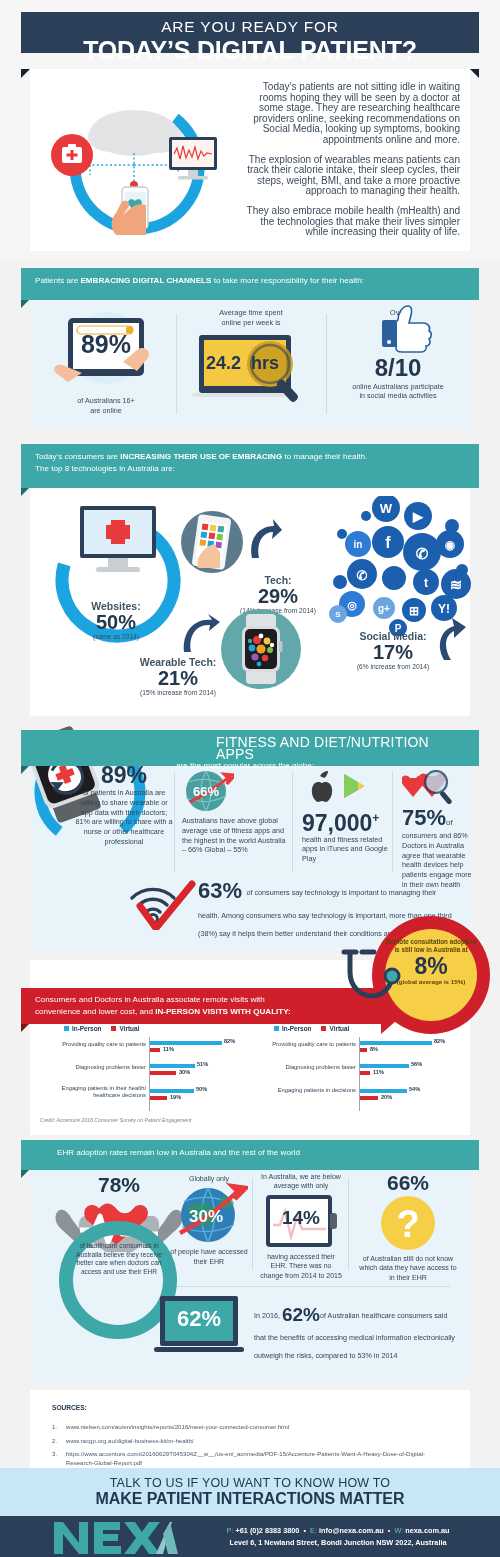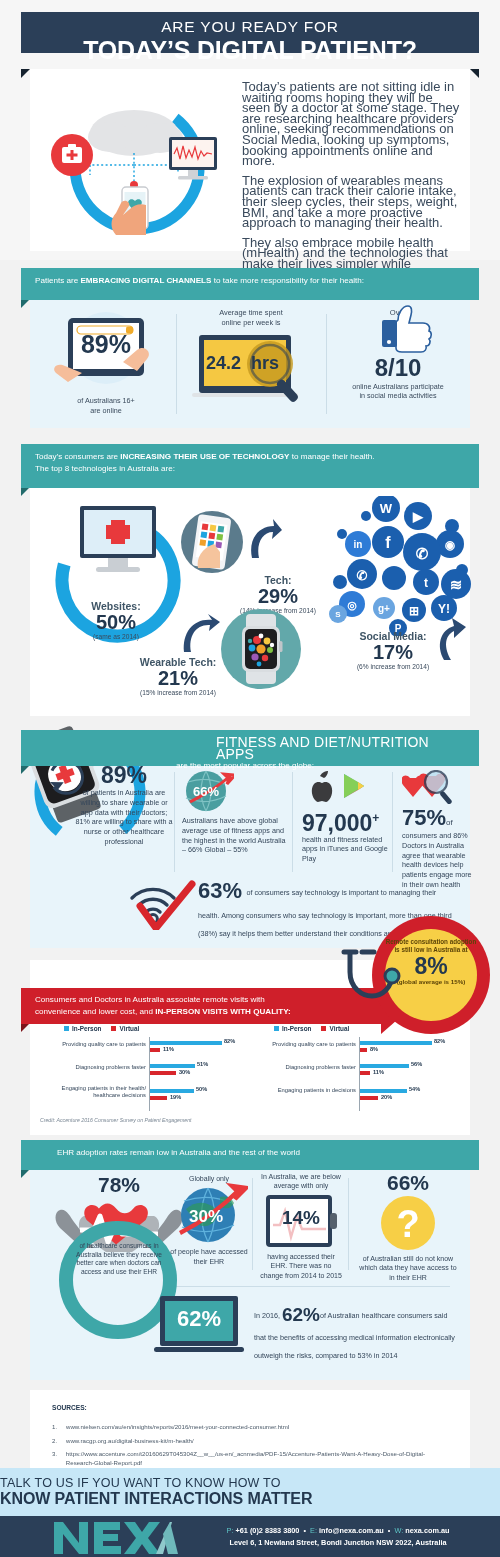--- a/index.html
+++ b/index.html
@@ -16,21 +16,21 @@
   
   .hero-band { position:absolute; left:0; top:0; width:500px; height:260px; background:#f6f6f6; }
   .hdr { position:absolute; left:21px; top:12px; width:458px; height:41px; background:#2b3f58; text-align:center; padding-top:6px; z-index:5;}
   .hdr-l1 { font-size:15.5px; letter-spacing:.8px; color:#fff; font-weight:400; line-height:18px;}
   .hdr-l2 { font-size:25px; letter-spacing:-.2px; color:#fff; font-weight:bold; line-height:28px;}
   .hdr-notch-l { position:absolute; left:21px; top:69px; width:0;height:0;border-left:9px solid #16222f;border-bottom:9px solid transparent; z-index:4;}
   .hdr-notch-r { position:absolute; left:470px; top:69px; width:0;height:0;border-right:9px solid #16222f;border-bottom:9px solid transparent; z-index:4;}
 
   .intro-card { position:absolute; left:30px; top:69px; width:440px; height:182px; background:#fff; }
   .intro-art { position:absolute; left:8px; top:6px; width:198px; height:168px; }
-  .intro-text { position:absolute; left:212px; top:13px; width:218px; font-size:13px; line-height:10.6px; color:#3a4a5c;}
+  .intro-text { position:absolute; left:212px; top:13px; width:218px; font-size:10px; line-height:10.6px; color:#3a4a5c;text-align:right;}
   .intro-text p { margin-bottom:9px; }
 
   
   .tbanner { position:absolute; background:#3ea7a8; color:#fff; padding:7px 12px 8px 14px; font-size:8.1px; line-height:11.5px; z-index:5;}
   .tbanner b { font-weight:bold; }
   .notch { position:absolute; width:0;height:0;border-left:8px solid #226b6c;border-bottom:8px solid transparent; z-index:4;}
 
   .sec { position:absolute; }
   .lightbg { background:#e8f4fa; }
   .whitebg { background:#ffffff; }
@@ -83,21 +83,21 @@
   .s6body { left:30px; top:1170px; width:440px; height:210px; }
   .ehr-num { font-size:21px; font-weight:bold; color:#23384f; line-height:22px;}
   .ehr-cap { font-size:7px; line-height:9.4px; color:#34465a; text-align:center;}
 
   
   .srcbox { position:absolute; left:30px; top:1390px; width:440px; height:78px; background:#fff;}
   .srctitle { font-size:6.6px; font-weight:bold; color:#23384f;}
   .srcitem { font-size:6.1px; color:#4a5968; line-height:8.6px;}
 
   
-  .cta { position:absolute; left:0; top:1468px; width:500px; height:48px; background:#c7e7f7; padding-top:8px;}
+  .cta { position:absolute; left:0; top:1468px; width:500px; height:48px; background:#c7e7f7; text-align:center; padding-top:8px;}
   .cta1 { font-size:12.5px; color:#23384f; letter-spacing:.2px;}
   .cta2 { font-size:16px; font-weight:bold; color:#23384f; letter-spacing:-.1px;}
   .foot { position:absolute; left:0; top:1516px; width:500px; height:41px; background:#2b3f58;}
   .foot-info { position:absolute; left:188px; top:9px; width:300px; color:#fff; font-size:7.3px; line-height:11.5px; text-align:center;}
   .foot-info b{font-weight:bold;}
   .accent { color:#5ec5c6; }
   svg { display:block; }
 </style>
 </head>
 <body>
@@ -202,21 +202,21 @@
         </g>
       </svg>
       <div style="font-size:24px;font-weight:bold;color:#23384f;line-height:24px;">8/10</div>
       <div class="colcap" style="white-space:pre-line;margin-top:2px;">online Australians participate
 in social media activities</div>
     </div>
   </div>
 
   <div class="notch" style="left:21px;top:488px;"></div>
   <div class="tbanner s3">
-    <span>Today’s consumers are </span><b>INCREASING THEIR USE OF TECHNOLOGY</b><span> to manage their health.</span><br>
+    <span>Today’s consumers are </span><b>INCREASING THEIR USE OF EMBRACING</b><span> to manage their health.</span><br>
     <span>The top 8 technologies in Australia are:</span>
   </div>
   <div class="sec s3body whitebg">
 
     
     <svg width="140" height="145" viewBox="0 0 140 145" style="position:absolute;left:18px;top:12px;">
       <circle cx="70" cy="80" r="56" fill="none" stroke="#1ca4e0" stroke-width="13" stroke-dasharray="250 110" transform="rotate(-60 70 80)"></circle>
       <rect x="32" y="6" width="76" height="52" rx="2" fill="#2b3f58"></rect>
       <rect x="36" y="10" width="68" height="44" fill="#ddeef8"></rect>
       <rect x="63" y="20" width="14" height="24" fill="#e8393c"></rect>
@@ -606,21 +606,21 @@
       </div>
       <div style="display:flex;margin-top:5px;">
         <span class="srcitem" style="width:14px;">3.</span>
         <span class="srcitem" style="width:390px;">https://www.accenture.com/t20160629T045304Z__w__/us-en/_acnmedia/PDF-15/Accenture-Patients-Want-A-Heavy-Dose-of-Digital-Research-Global-Report.pdf</span>
       </div>
     </div>
   </div>
 
   <div class="cta">
     <div class="cta1">TALK TO US IF YOU WANT TO KNOW HOW TO</div>
-    <div class="cta2">KNOW PATIENT INTERACTIONS MATTER</div>
+    <div class="cta2">MAKE PATIENT INTERACTIONS MATTER</div>
   </div>
   <div class="foot">
     <svg width="126" height="36" viewBox="0 0 126 36" style="position:absolute;left:52px;top:4px;">
       <g fill="#3ea7a8">
         <path d="M2 34 V2 h9 l16 21 V2 h9 v32 h-9 L11 14 v20z"></path>
         <path d="M42 34 V2 h26 v8 H51 v4 h15 v7 H51 v5 h18 v8z"></path>
         <path d="M72 34 L84 18 L72 2 h11 l7 10 l7 -10 h11 L96 18 l12 16 H97 l-7 -10 l-7 10z"></path>
       </g>
       <path d="M104 34 L118 2 h2 l-9 32z" fill="#8fc9cb"></path>
       <path d="M118 2 l8 32 h-10 l-5 -20z" fill="#6fb9bb"></path>

